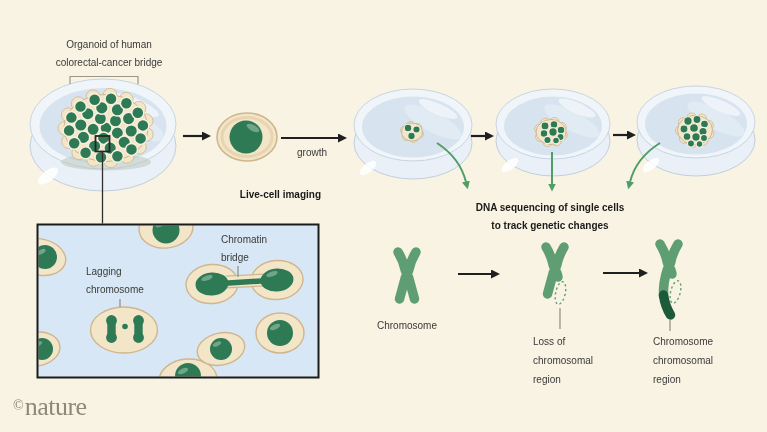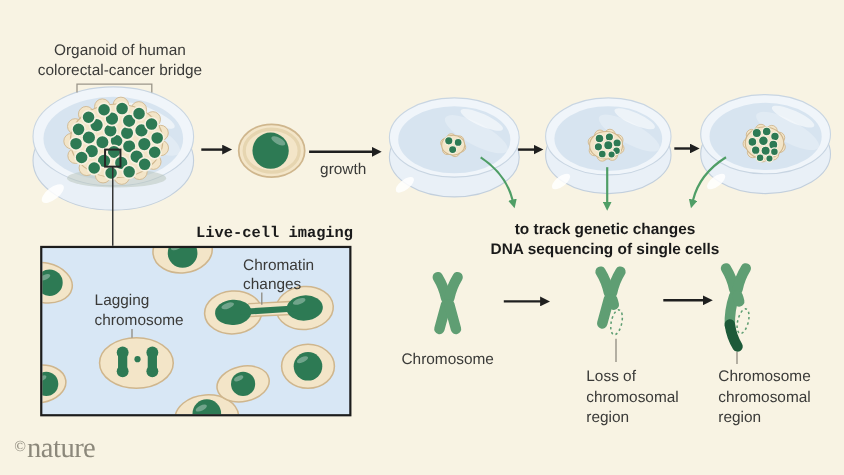--- a/index.html
+++ b/index.html
@@ -1,31 +1,31 @@
 <!DOCTYPE html>
 <html style="--background: #f8f3e3; --text: #3a3a38; --text-bold: #1a1a1a; --green-accent: #4f9e66; --cell-green: #2d7a54; --chromosome-green: #5f9e73; --chromosome-dark: #1d5a39; --cyto-beige: #f3e5c8; --cyto-outline: #cfb68d; --dish-blue: #d7e4f0; --box-blue: #d8e7f5; --logo-gray: #8c887b;"><head>
 <meta charset="utf-8">
 <style>
   html,body{margin:0;padding:0;}
   body{background:var(--background,#f8f3e3);font-family:"Liberation Sans",sans-serif;}
   .stage{position:relative;width:767px;height:432px;background:var(--background,#f8f3e3);overflow:hidden;}
   .stage svg{position:absolute;left:0;top:0;}
 
   
-  .lbl{position:absolute;font-size:14px;line-height:18px;color:var(--text,#3a3a38);}
+  .lbl{position:absolute;font-size:10px;line-height:18px;color:var(--text,#3a3a38);}
   .lbl.bold{font-weight:bold;color:var(--text-bold,#1a1a1a);}
   .center{text-align:center;}
   .right{text-align:right;}
   .lh19{line-height:19px;}
 
   #lbl-organoid{left:19px;top:36px;width:180px;}
   #lbl-isolated{left:207px;top:76px;width:100px;}
   #lbl-growth{left:272px;top:144px;width:80px;}
   #lbl-dna{left:414px;top:199px;width:272px;}
-  #lbl-live{left:121px;top:203px;width:200px;font-family:Liberation Mono, monospace;}
+  #lbl-live{left:121px;top:186px;width:200px;}
   #lbl-lagging{left:86px;top:263px;width:110px;}
   #lbl-chromatin{left:221px;top:231px;width:95px;}
   #lbl-chromosome{left:347px;top:317px;width:120px;}
   #lbl-loss{left:533px;top:332px;width:110px;}
   #lbl-dup{left:653px;top:332px;width:112px;}
 
   #logo{position:absolute;left:13px;top:392px;font-family:"Liberation Serif",serif;color:var(--logo-gray,#8c887b);font-size:26px;letter-spacing:-0.5px;}
   #logo .cp{font-size:14px;vertical-align:5px;margin-right:1px;letter-spacing:0;}
 
   
@@ -344,36 +344,36 @@
   <div>Organoid of human</div>
   <div>colorectal-cancer bridge</div>
 </div>
 
 
 <div id="lbl-growth" class="lbl center">
   <div>growth</div>
 </div>
 
 <div id="lbl-dna" class="lbl bold center">
+  <div>DNA sequencing of single cells</div>
   <div>to track genetic changes</div>
-  <div>DNA sequencing of single cells</div>
 </div>
 
 <div id="lbl-live" class="lbl bold right">
   <div>Live-cell imaging</div>
 </div>
 
 <div id="lbl-lagging" class="lbl">
   <div>Lagging</div>
   <div>chromosome</div>
 </div>
 
 <div id="lbl-chromatin" class="lbl">
   <div>Chromatin</div>
-  <div>changes</div>
+  <div>bridge</div>
 </div>
 
 <div id="lbl-chromosome" class="lbl center">
   <div>Chromosome</div>
 </div>
 
 <div id="lbl-loss" class="lbl lh19">
   <div>Loss of</div>
   <div>chromosomal</div>
   <div>region</div>

